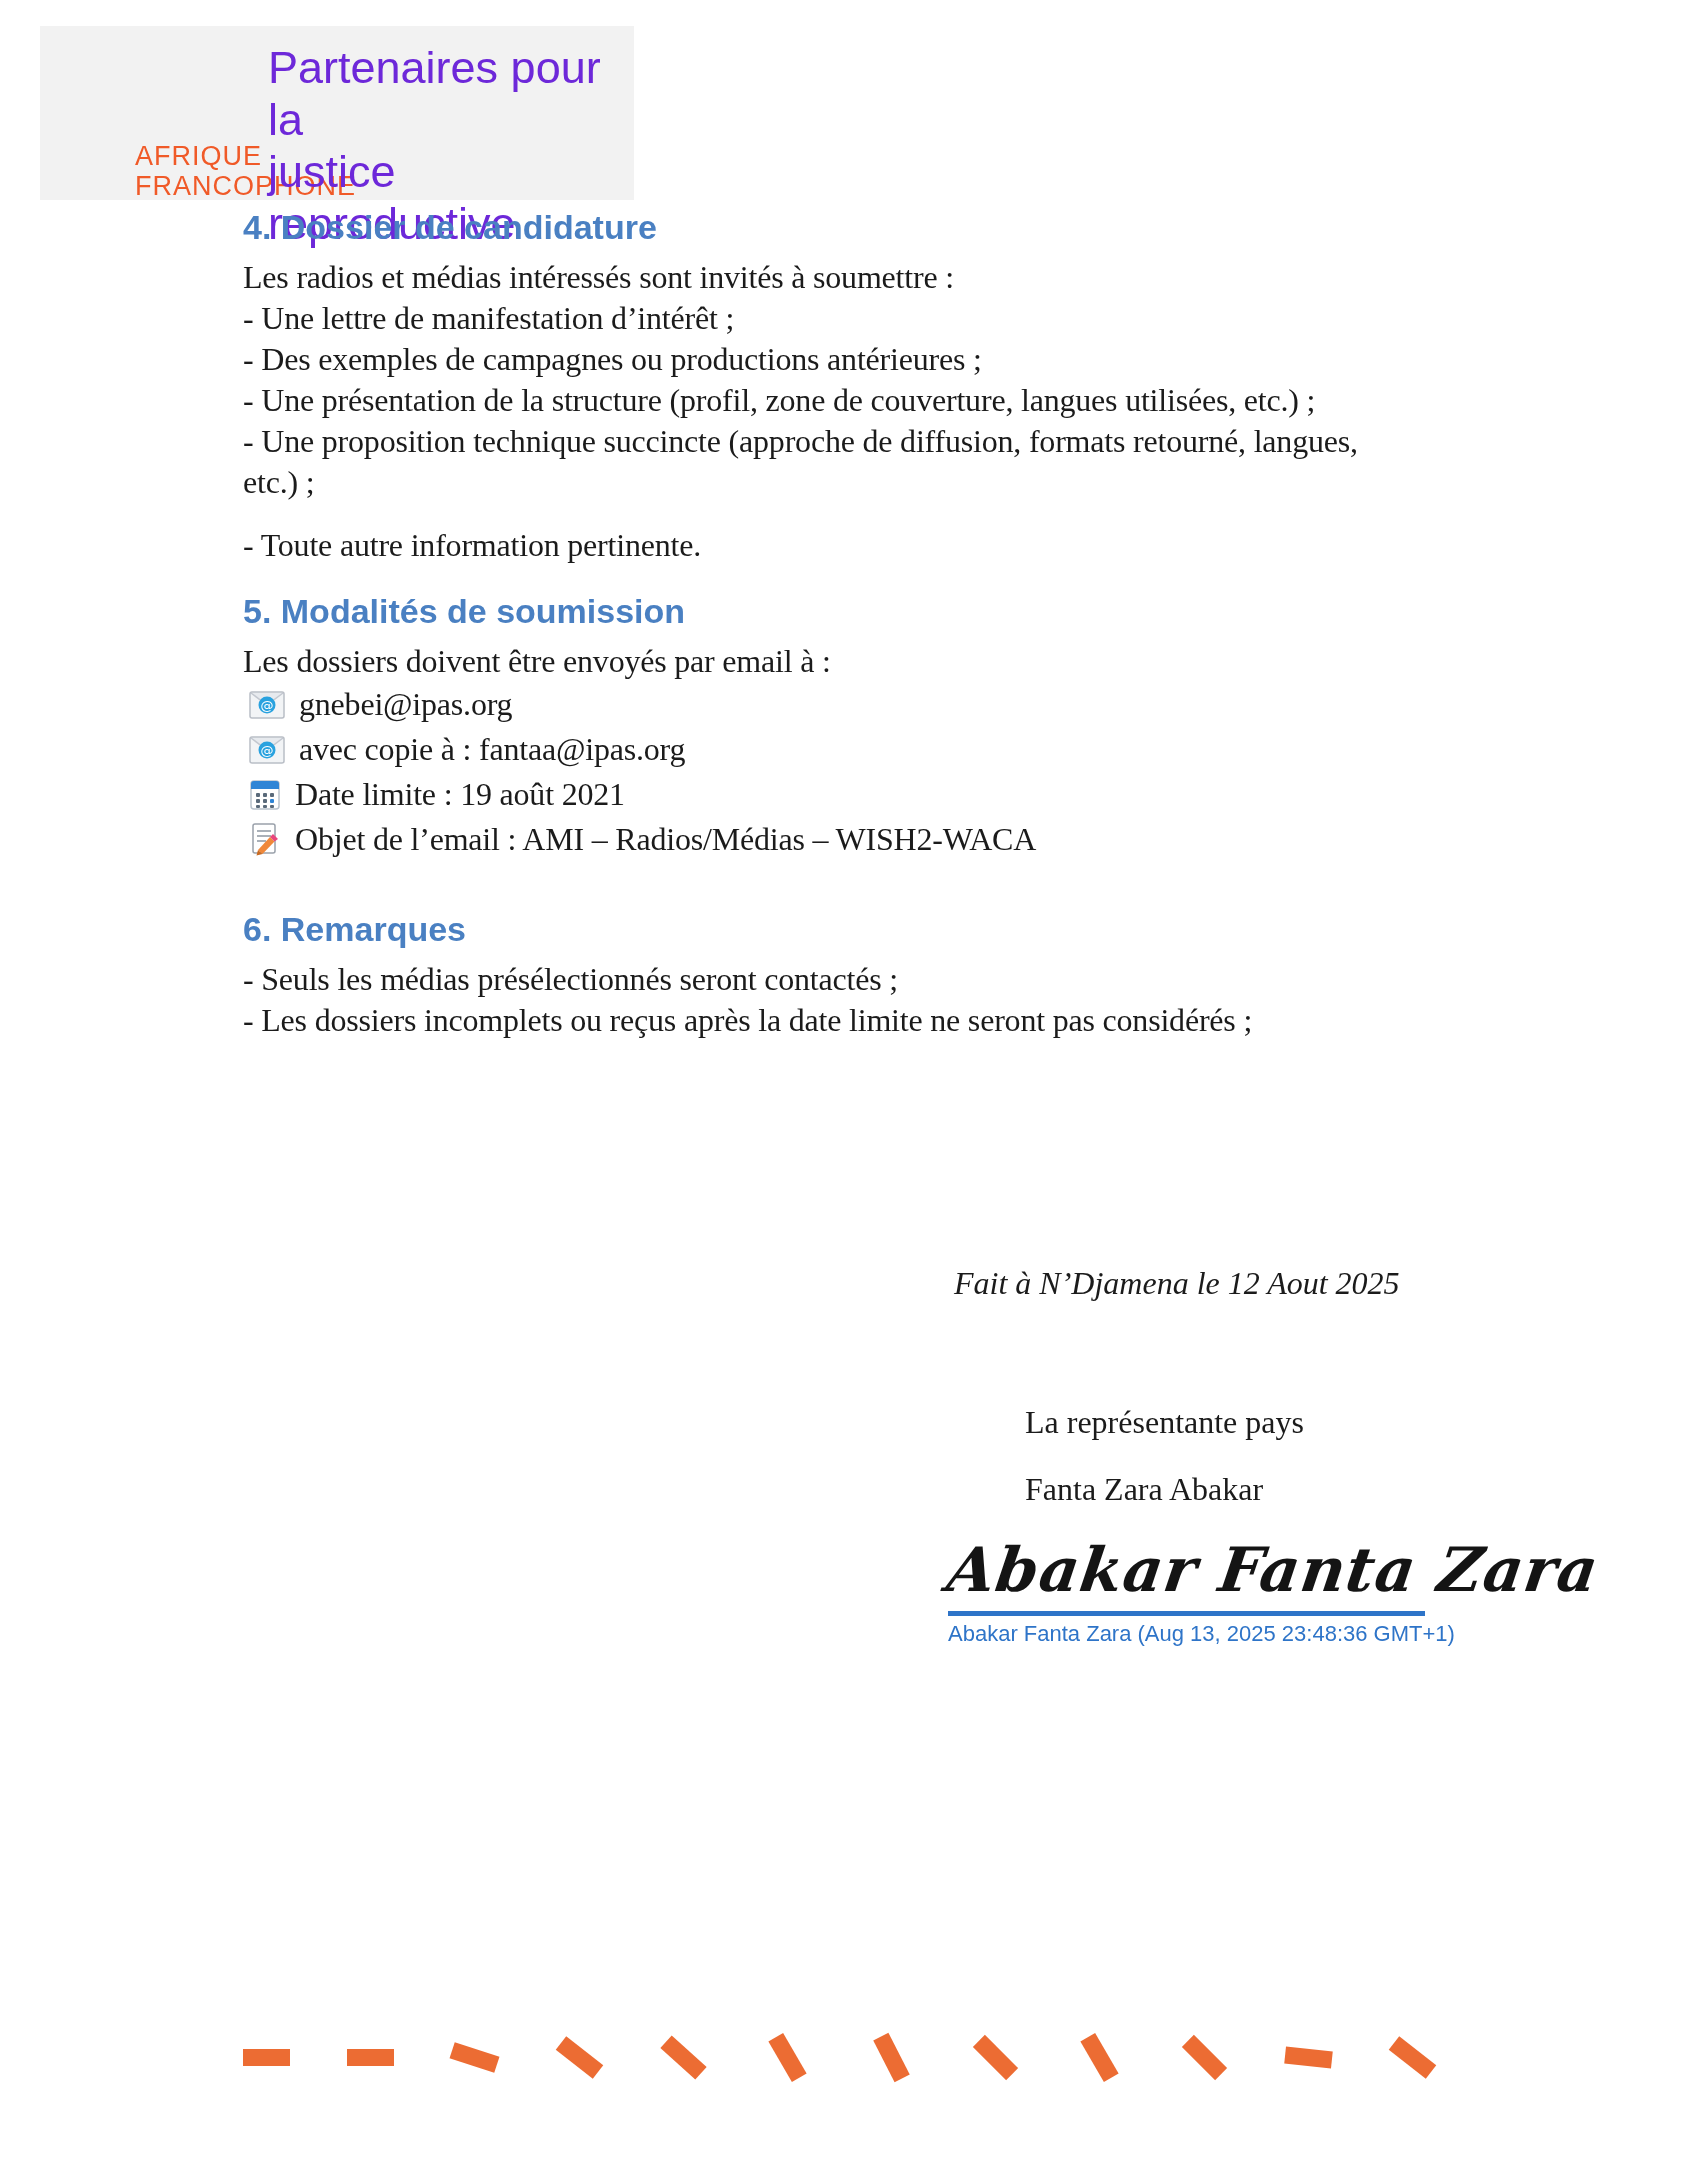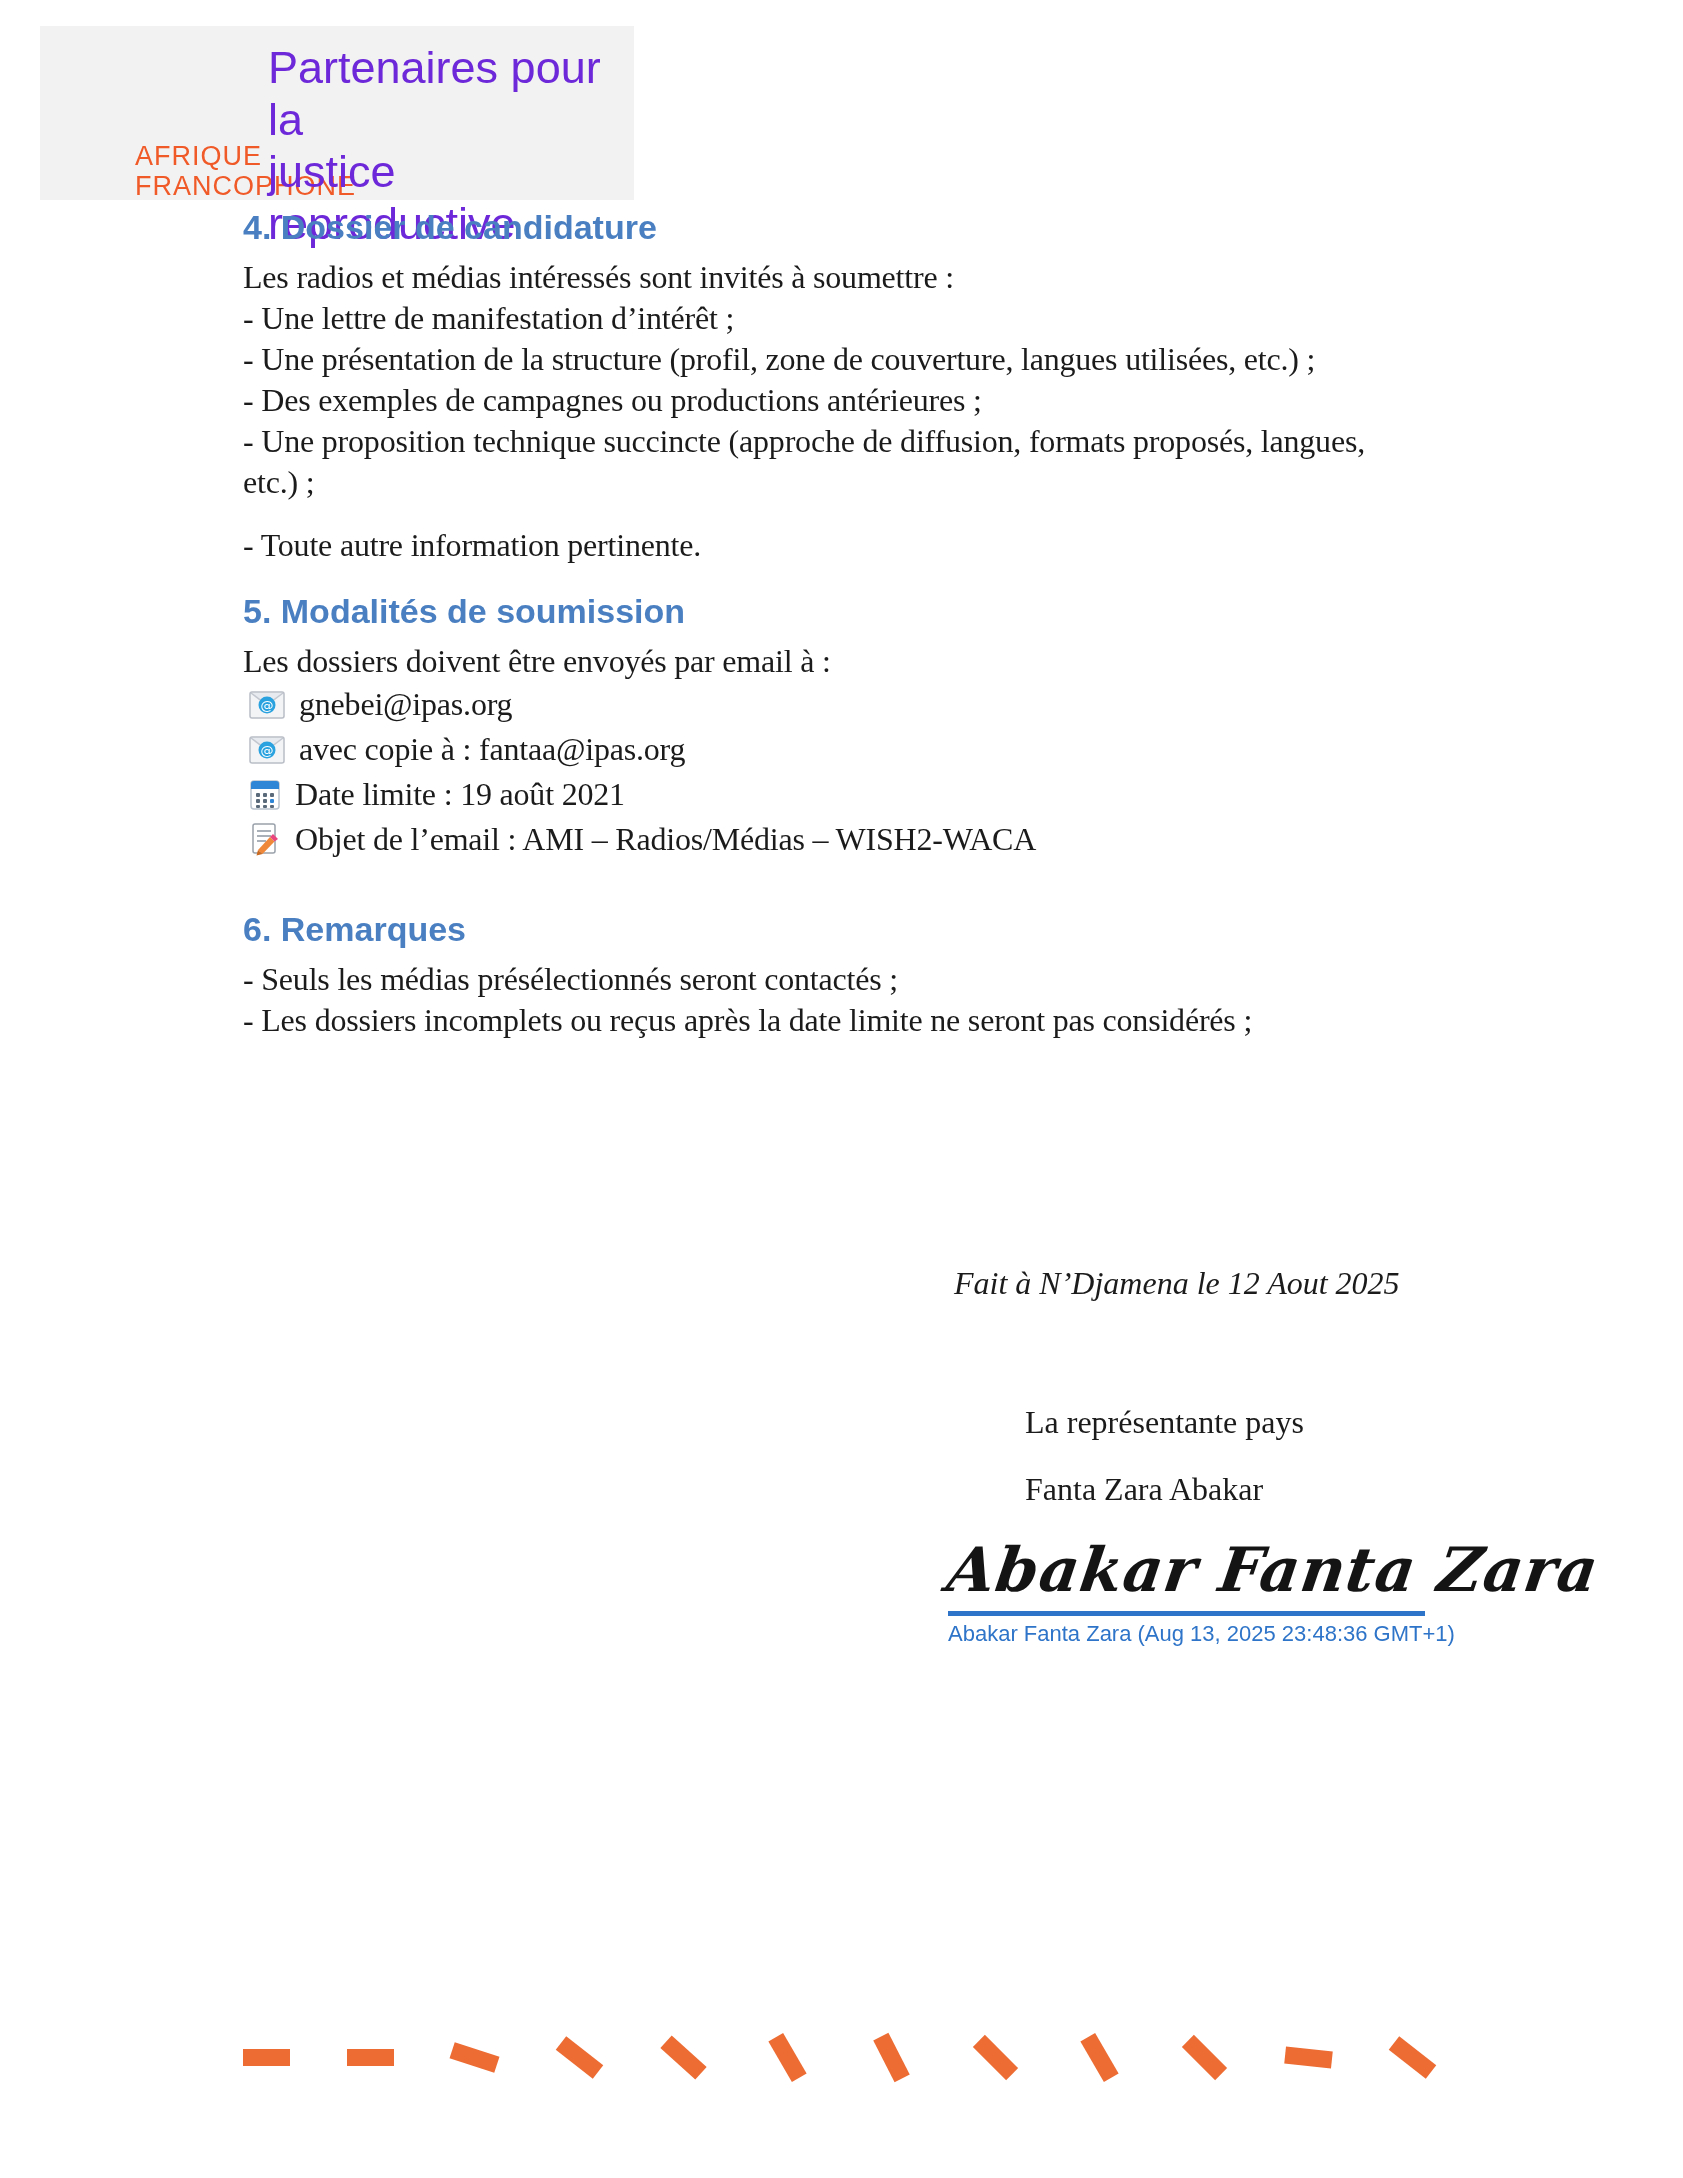--- a/index.html
+++ b/index.html
@@ -79,23 +79,23 @@
       <div>Partenaires pour la</div>
       <div>justice reproductive</div>
     </div>
   </div>
 
   <div class="content">
 
     <div class="h-blue">4. Dossier de candidature</div>
     <div class="line">Les radios et médias intéressés sont invités à soumettre :</div>
     <div class="line">- Une lettre de manifestation d’intérêt ;</div>
+    <div class="line">- Des exemples de campagnes ou productions antérieures ;</div>
     <div class="line">- Une présentation de la structure (profil, zone de couverture, langues utilisées, etc.) ;</div>
-    <div class="line">- Des exemples de campagnes ou productions antérieures ;</div>
-    <div class="line">- Une proposition technique succincte (approche de diffusion, formats proposés, langues,</div>
+    <div class="line">- Une proposition technique succincte (approche de diffusion, formats retourné, langues,</div>
     <div class="line">etc.) ;</div>
     <div class="gap1"></div>
     <div class="line">- Toute autre information pertinente.</div>
 
     <div class="h-blue mt5">5. Modalités de soumission</div>
     <div class="line">Les dossiers doivent être envoyés par email à :</div>
 
     <div class="icon-row">
       <svg width="36" height="28" viewBox="0 0 36 28">
         <rect x="1" y="1" width="34" height="26" rx="2" fill="#f2f4f6" stroke="#b9bec6" stroke-width="1.5"></rect>

